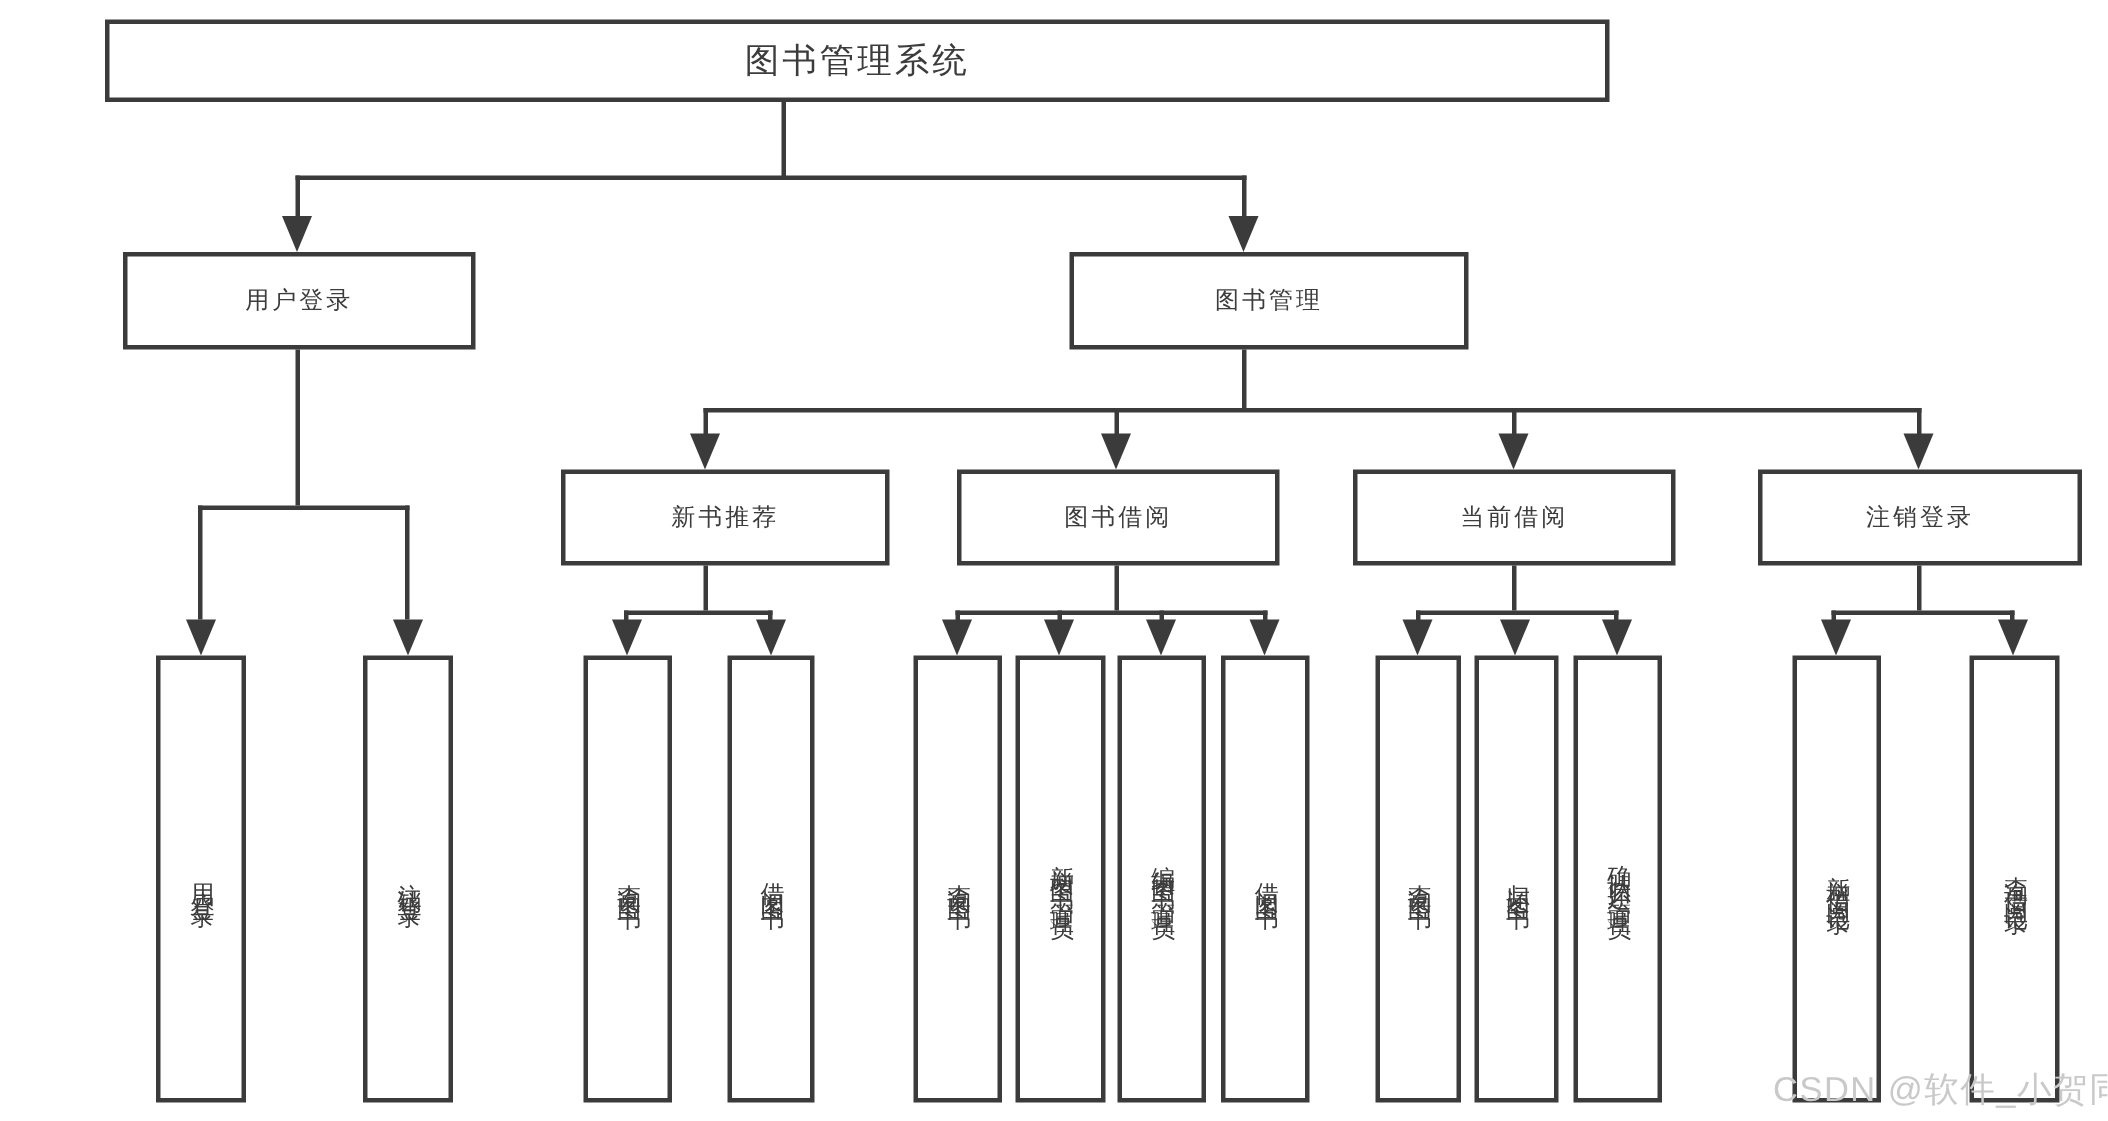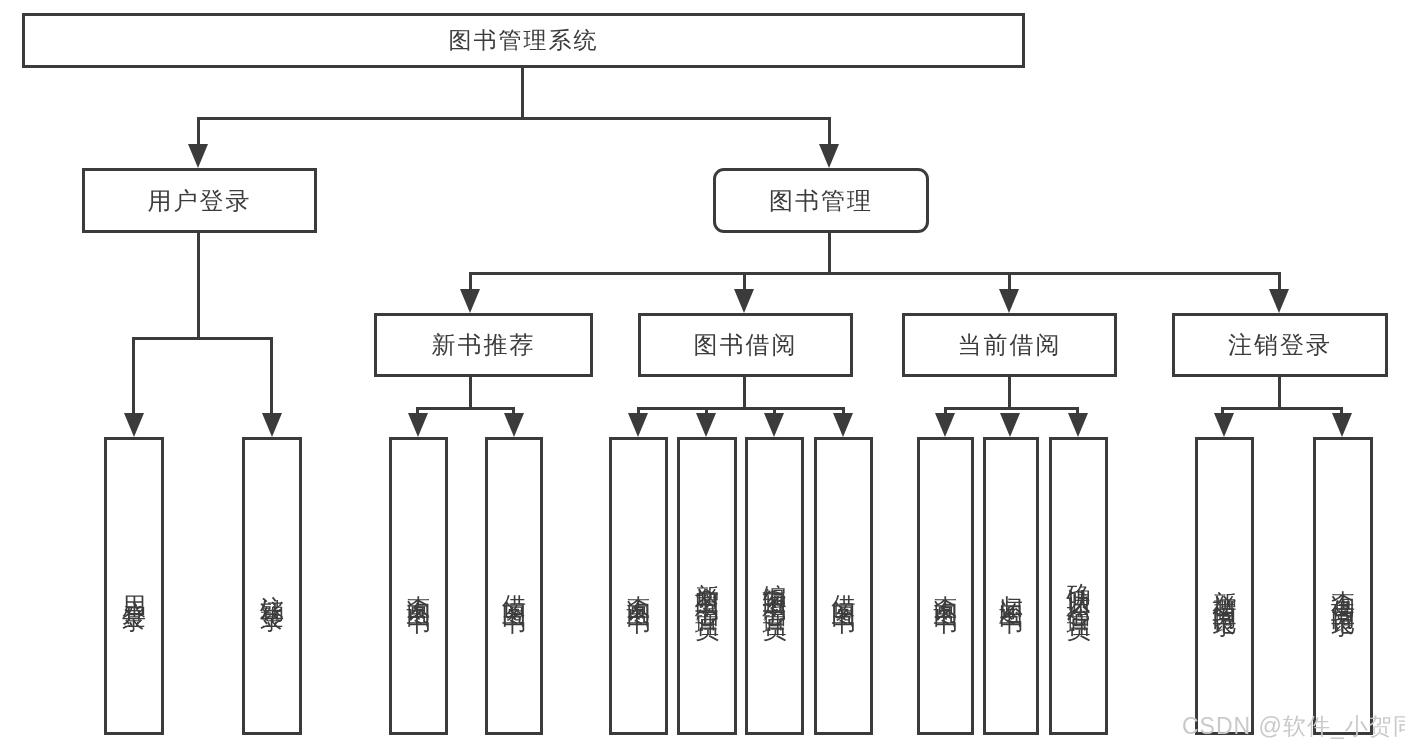--- a/index.html
+++ b/index.html
@@ -17,25 +17,25 @@
   }
   .node {
     position: absolute;
     box-sizing: border-box;
     border: 3px solid #3b3b3b;
     background: #ffffff;
     display: flex;
     align-items: center;
     justify-content: center;
     color: #3c3c3c;
-    font-size: 24px;
+    font-size: 16px;
     letter-spacing: 2px;
     white-space: nowrap;
   }
-  .node.title { font-size: 23px; }
+  .node.title { font-size: 23px; margin-left: 48px; }
   .node.v {
     writing-mode: vertical-rl;
     text-orientation: mixed;
     letter-spacing: 5px;
     white-space: normal;
     line-height: 1;
   }
   .hline, .vline {
     position: absolute;
     background: #3b3b3b;
@@ -70,21 +70,21 @@
 
   <div class="vline" style="left:521px; top:68px; height:50px;"></div>
 
   <div class="hline" style="left:197px; top:117px; width:634px;"></div>
   <div class="vline" style="left:197px; top:117px; height:29px;"></div>
   <div class="vline" style="left:828px; top:117px; height:29px;"></div>
   <div class="arrow" style="left:188px; top:144px;"></div>
   <div class="arrow" style="left:819px; top:144px;"></div>
 
   <div class="node" style="left:82px; top:168px; width:235px; height:65px;">用户登录</div>
-  <div class="node" style="left:713px; top:168px; width:216px; height:65px;border-radius:11px;">图书管理</div>
+  <div class="node" style="left:713px; top:168px; width:266px; height:65px;">图书管理</div>
 
   <div class="vline" style="left:197px; top:233px; height:104px;"></div>
   <div class="hline" style="left:132px; top:337px; width:141px;"></div>
   <div class="vline" style="left:132px; top:337px; height:76px;"></div>
   <div class="vline" style="left:270px; top:337px; height:76px;"></div>
   <div class="arrow" style="left:124px; top:413px;"></div>
   <div class="arrow" style="left:262px; top:413px;"></div>
 
   <div class="vline" style="left:828px; top:233px; height:39px;"></div>
   <div class="hline" style="left:469px; top:272px; width:812px;"></div>

